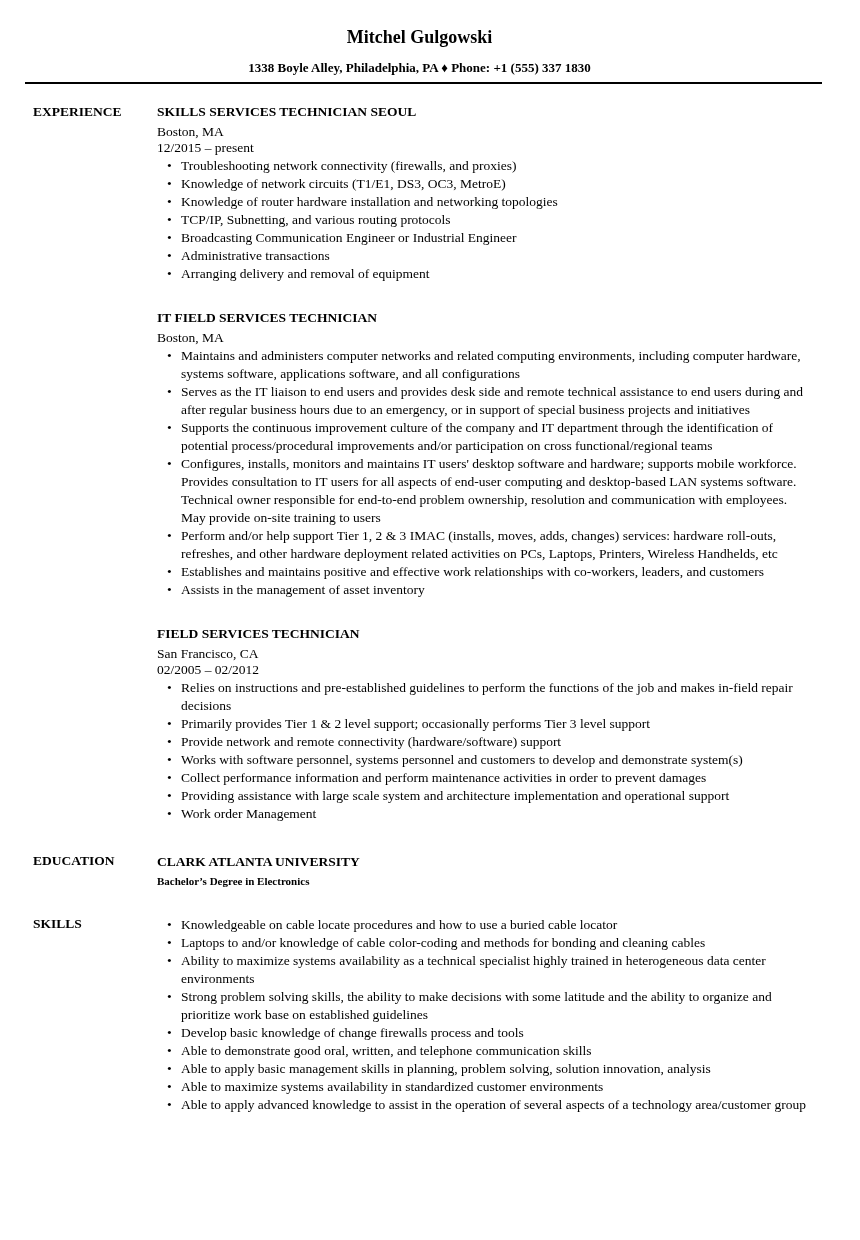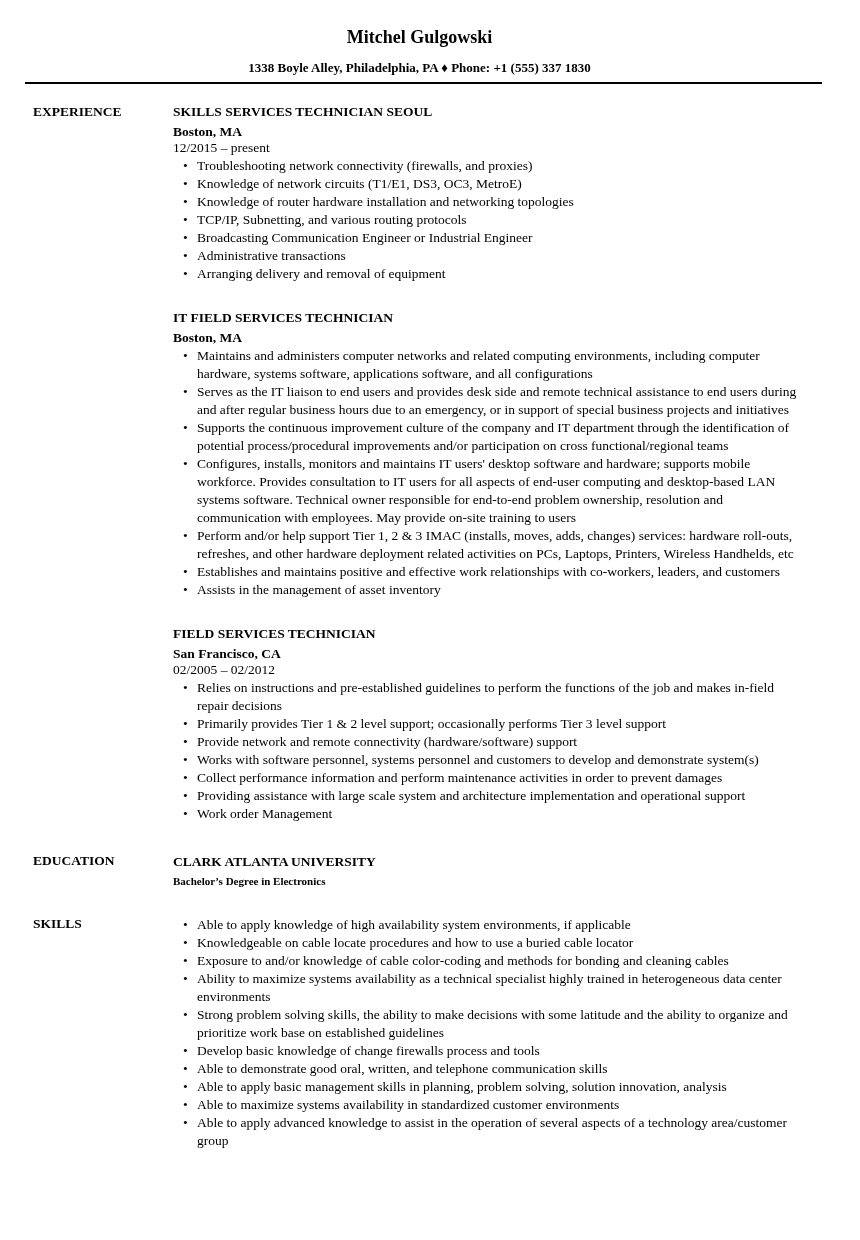--- a/index.html
+++ b/index.html
@@ -38,41 +38,40 @@
   .rule {
     border: 0;
     border-top: 2px solid #000000;
     margin: 5px -16px 0 -8px; 
   }
   
   .row {
     display: grid;
     grid-template-columns: 124px 1fr;
     align-items: start;
-    gap: 16px;
   }
   .row-experience { margin-top: 19px; }
   .row-education  { margin-top: 29px; }
   .row-skills     { margin-top: 24px; }
   .section-label {
     font-size: 13.5px;
     font-weight: bold;
     line-height: 18px;
   }
   
   .job + .job { margin-top: 26px; }
   .job-title {
     font-size: 13.5px;
     font-weight: bold;
     line-height: 18px;
     margin-bottom: 2px;
   }
   .job-location {
     font-size: 13.5px;
-    font-weight: bold;
+    font-weight: normal;
     line-height: 17px;
   }
   .job-dates {
     font-size: 13.5px;
     line-height: 16px;
   }
   
   ul.bullets {
     list-style: none;
     margin: 1px 0 0 0;
@@ -170,23 +169,22 @@
     <div class="section-content">
       <div class="edu-school">CLARK ATLANTA UNIVERSITY</div>
       <div class="edu-degree">Bachelor’s Degree in Electronics</div>
     </div>
   </section>
 
   <section class="row row-skills">
     <div class="section-label">SKILLS</div>
     <div class="section-content">
       <ul class="bullets">
-        <li>Able to apply knowledge of high availability system environments, if applicable</li>
         <li>Knowledgeable on cable locate procedures and how to use a buried cable locator</li>
-        <li>Exposure to and/or knowledge of cable color-coding and methods for bonding and cleaning cables</li>
+        <li>Laptops to and/or knowledge of cable color-coding and methods for bonding and cleaning cables</li>
         <li>Ability to maximize systems availability as a technical specialist highly trained in heterogeneous data center environments</li>
         <li>Strong problem solving skills, the ability to make decisions with some latitude and the ability to organize and prioritize work base on established guidelines</li>
         <li>Develop basic knowledge of change firewalls process and tools</li>
         <li>Able to demonstrate good oral, written, and telephone communication skills</li>
         <li>Able to apply basic management skills in planning, problem solving, solution innovation, analysis</li>
         <li>Able to maximize systems availability in standardized customer environments</li>
         <li>Able to apply advanced knowledge to assist in the operation of several aspects of a technology area/customer group</li>
       </ul>
     </div>
   </section>

